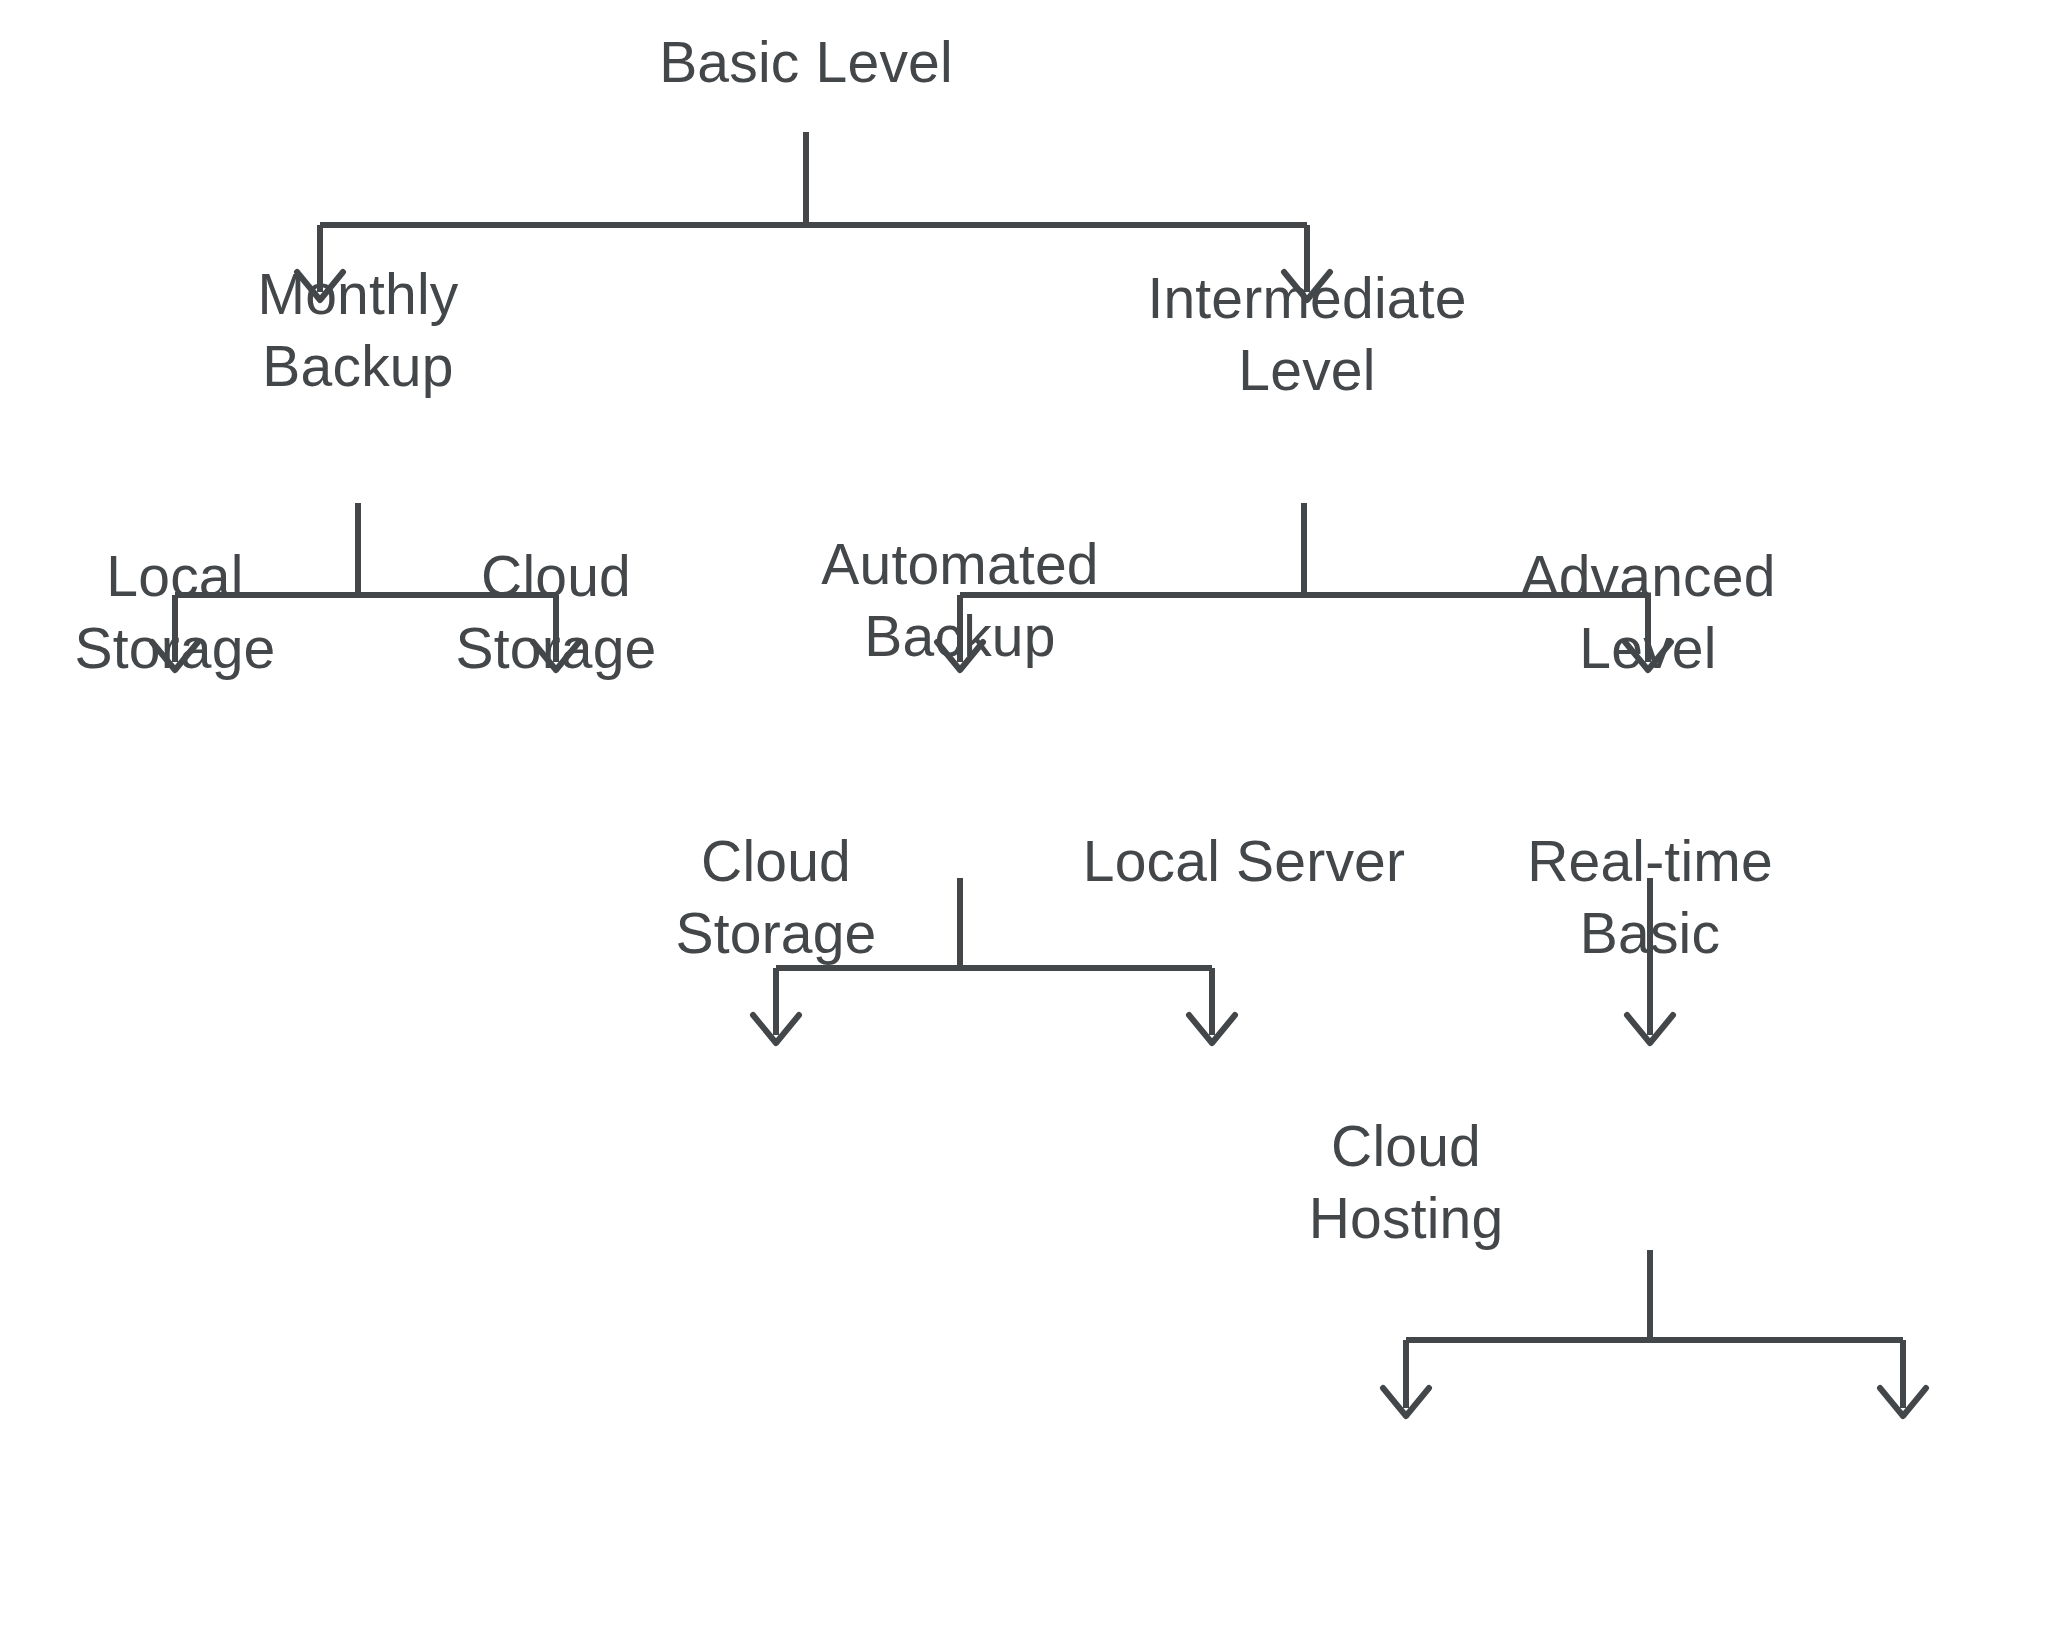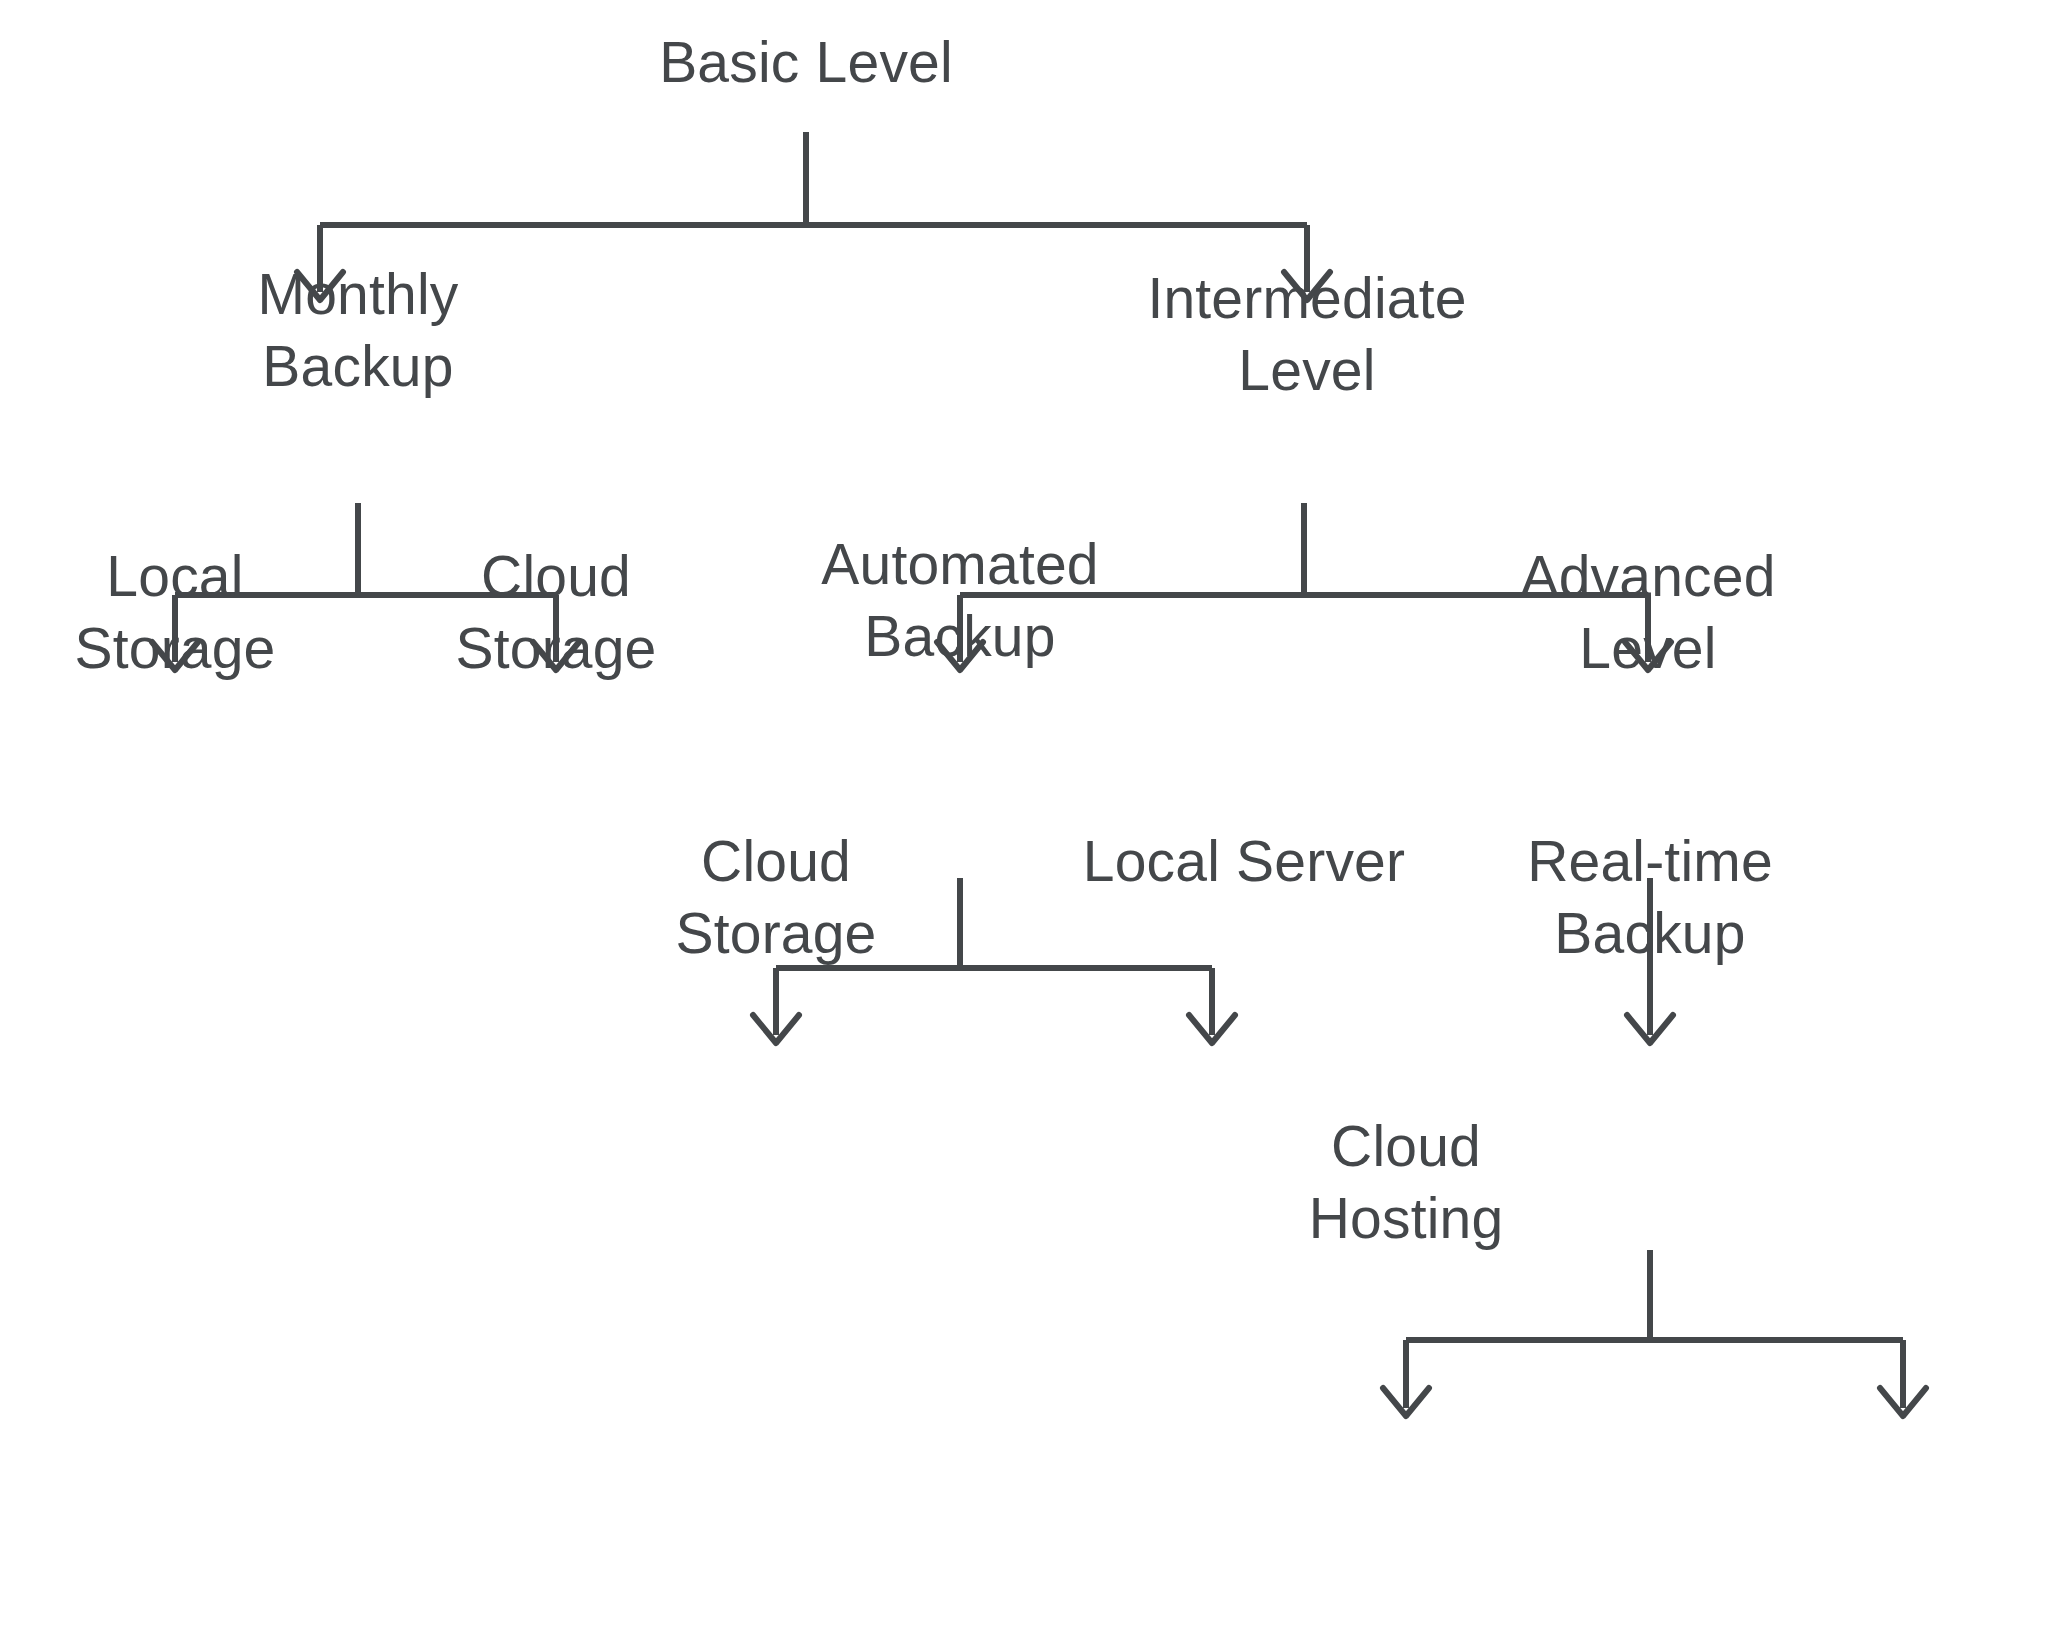--- a/index.html
+++ b/index.html
@@ -134,19 +134,19 @@
 
   <div class="node-label" style="left:1648px; top:540px;">Advanced
 Level</div>
 
   <div class="node-label" style="left:776px; top:825px;">Cloud
 Storage</div>
 
   <div class="node-label" style="left:1244px; top:825px;">Local Server</div>
 
   <div class="node-label" style="left:1650px; top:825px;">Real-time
-Backup</div>
+Basic</div>
 
   <div class="node-label" style="left:1406px; top:1110px;">Cloud
 Hosting</div>
 
 
 </div>
 
 </body></html>

